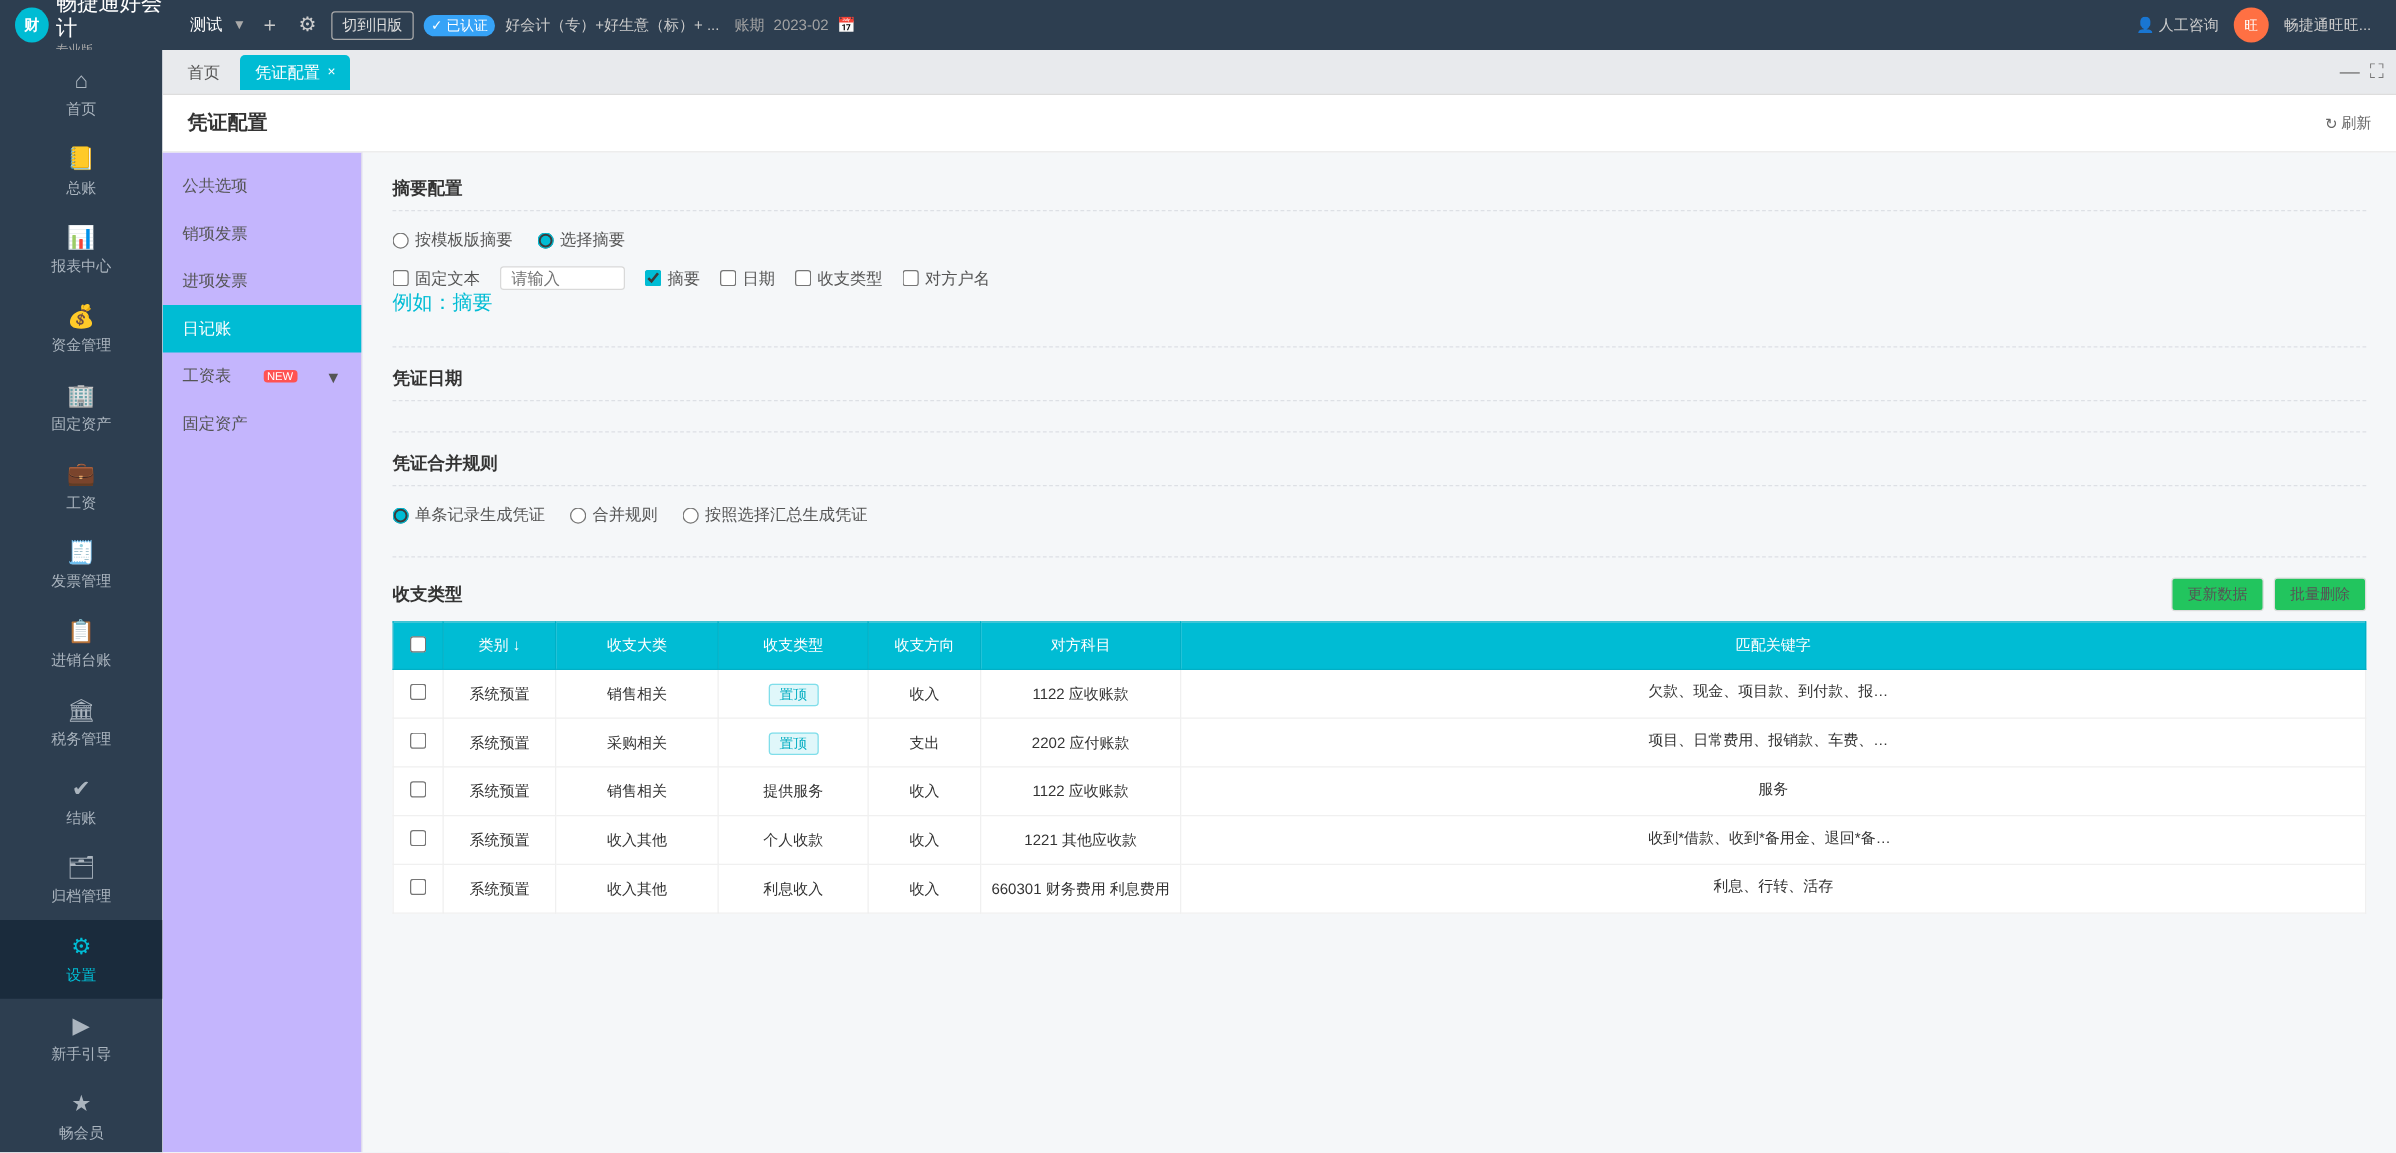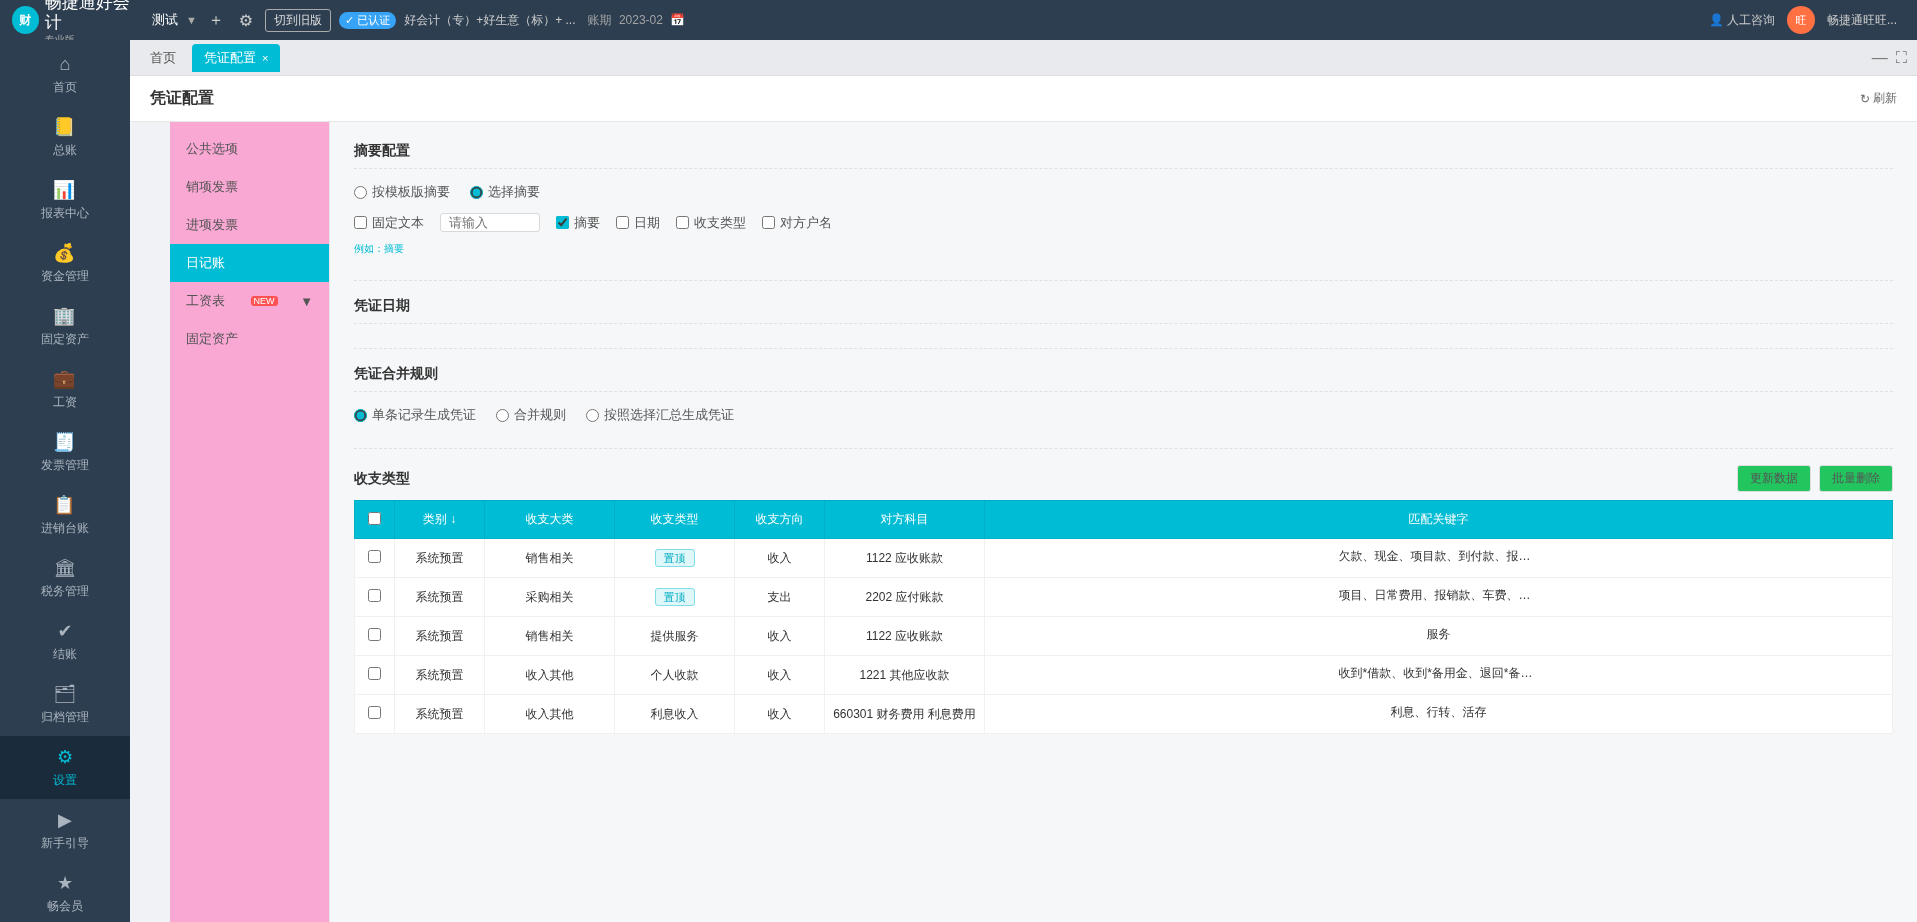--- a/index.html
+++ b/index.html
@@ -171,25 +171,24 @@
     
     .content-with-menu {
       display: flex;
       flex: 1;
       overflow: hidden;
     }
 
     
     .left-menu {
       width: 160px;
-      background: #f9a8d4;
+      background: #c4b5fd;
       border-right: 1px solid #e8e8e8;
       padding: 8px 0;
       flex-shrink: 0;
-      margin-left: 40px;
     }
     .left-menu-item {
       padding: 10px 16px;
       font-size: 13px;
       color: #555;
       cursor: pointer;
       display: flex;
       align-items: center;
       justify-content: space-between;
     }
@@ -247,23 +246,23 @@
     }
     .fixed-text-input {
       border: 1px solid #d9d9d9;
       border-radius: 3px;
       padding: 1px 8px;
       font-size: 13px;
       width: 100px;
       color: #999;
     }
     .example-text {
-      font-size: 10px;
+      font-size: 16px;
       color: #00bcd4;
-      margin-top: 10px;
+      margin-top: 0;
     }
     .example-text span { color: #00bcd4; }
 
     
     .section-divider { border: none; border-top: 1px dashed #dde0e5; margin: 16px 0; }
 
     
     .table-section { margin-top: 10px; }
     .table-header-row {
       display: flex;

